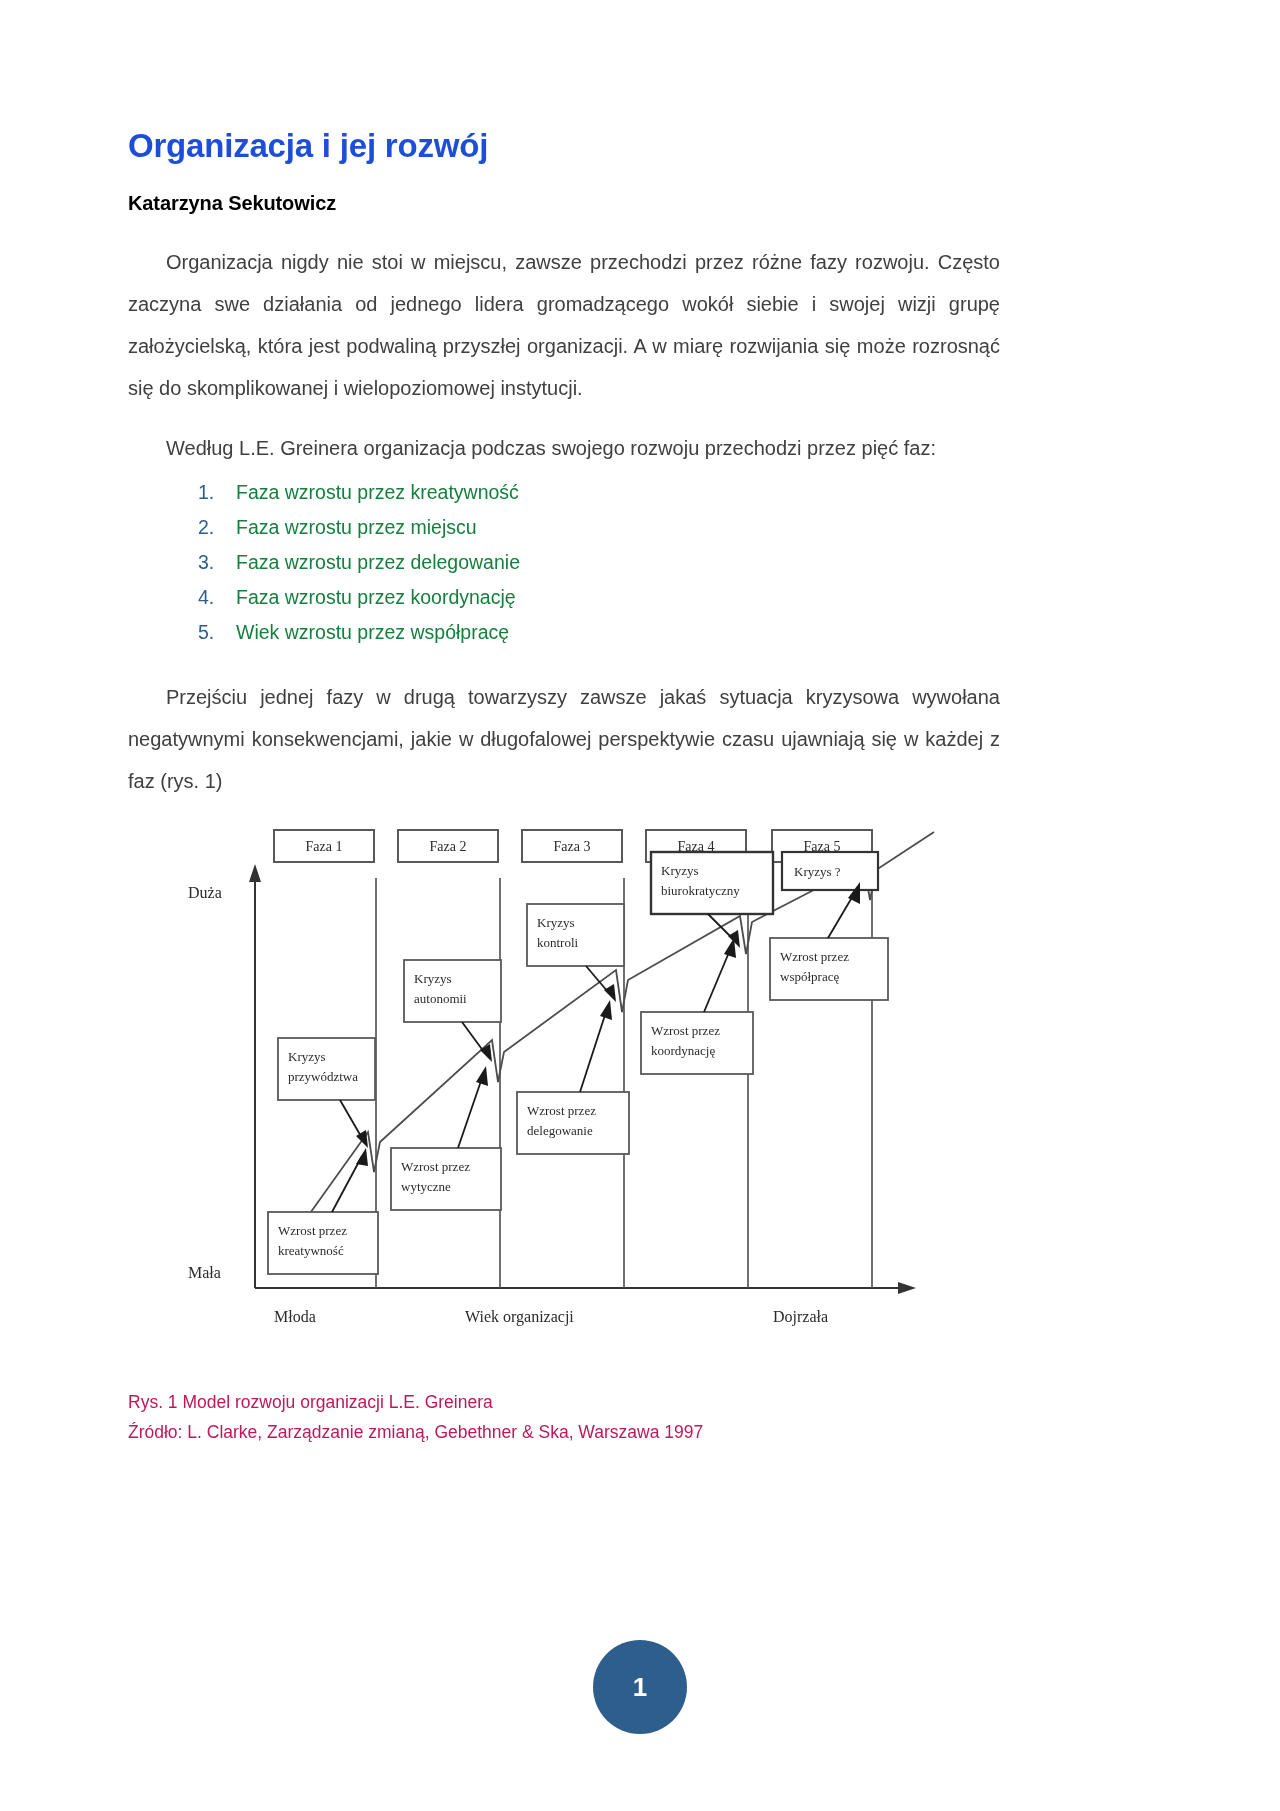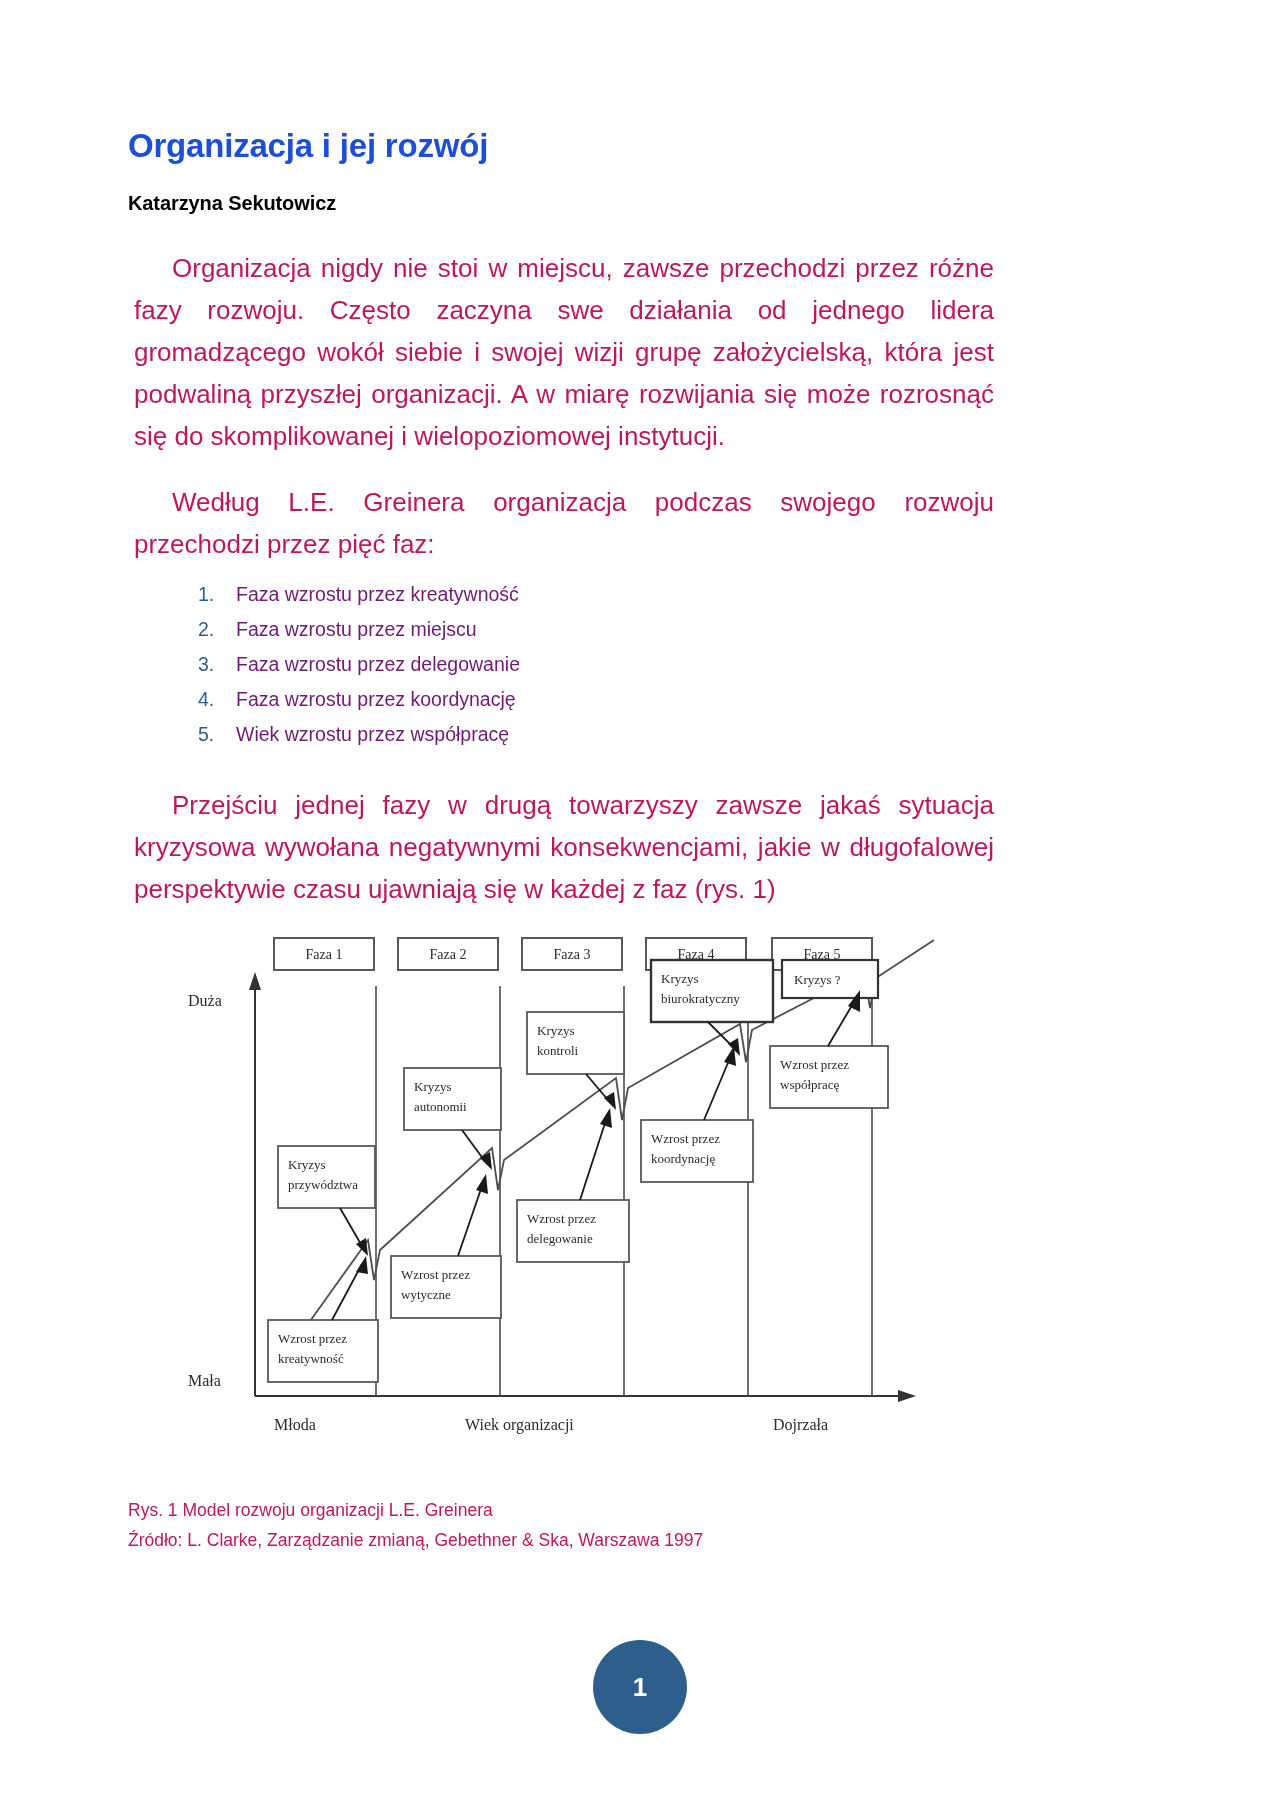--- a/index.html
+++ b/index.html
@@ -43,44 +43,44 @@
     font-size: 20px;
     font-weight: bold;
     color: #000000;
     margin: 0;
     padding-top: 28px;
     letter-spacing: -0.1px;
   }
 
   
   .para {
-    font-size: 26px;
+    font-size: 20px;
     line-height: 42px;
     text-align: justify;
     text-indent: 38px;
-    margin: 6px;
-    color: #be185d;
+    margin: 0;
+    color: #404040;
     padding-top: 26px;
     hyphens: none;
   }
   .para.tight {
     padding-top: 18px;
   }
 
   
   .phase-list {
     list-style: none;
     margin: 0;
     padding: 6px 0 0 70px;
     counter-reset: phase;
   }
   .phase-list li {
     font-size: 19.5px;
     line-height: 35px;
-    color: #701a75;
+    color: #15803d;
     position: relative;
     padding-left: 38px;
     counter-increment: phase;
   }
   .phase-list li::before {
     content: counter(phase) ".";
     position: absolute;
     left: 0;
     top: 0;
     color: #2E5E8C;

